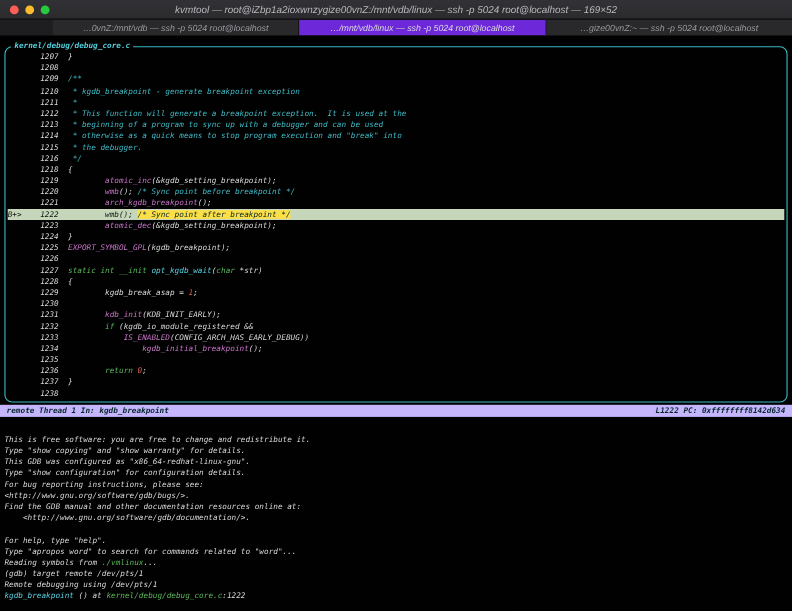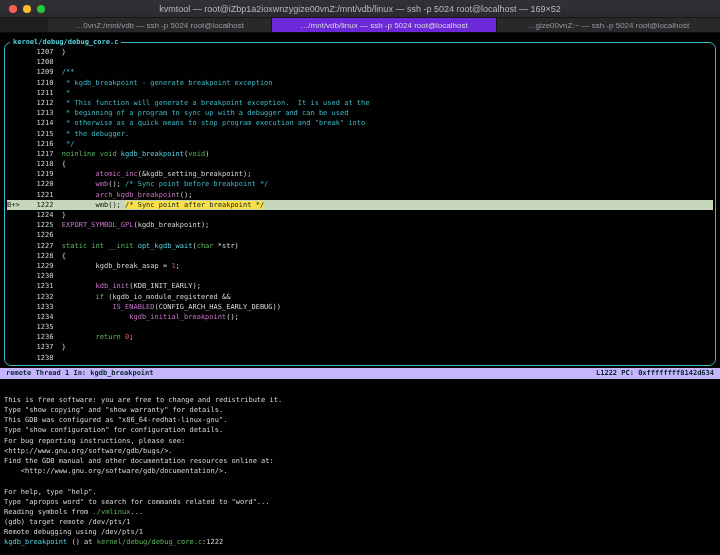--- a/index.html
+++ b/index.html
@@ -1,17 +1,17 @@
 <!DOCTYPE html>
 <html><head>
 <meta charset="utf-8">
 <style>
   html,body{margin:0;padding:0;background:#000;}
   body{width:720px;height:555px;overflow:hidden;font-family:"Liberation Sans",sans-serif;}
-  .window{width:720px;height:475px;display:flex;flex-direction:column;}
+  .window{width:720px;height:475px;display:flex;flex-direction:column;font-style:italic;}
 
   
   .titlebar{height:17px;background:linear-gradient(#323236,#2b2b2e);border-bottom:1px solid #161618;
     display:flex;align-items:center;position:relative;flex:0 0 auto;}
   .lights{position:absolute;left:9px;top:4.5px;display:flex;gap:6px;}
   .light{width:8px;height:8px;border-radius:50%;}
   .light.red{background:#ff5e57;}
   .light.yellow{background:#fdbc2e;}
   .light.green{background:#28c83f;}
   .wtitle{flex:1;text-align:center;font-size:9px;color:#b8b8bd;white-space:nowrap;overflow:hidden;
@@ -84,26 +84,26 @@
           <div class="src-row"><span class="gut">       </span><span class="num">1207  </span><span class="d">}</span></div>
           <div class="src-row"><span class="gut">       </span><span class="num">1208  </span></div>
           <div class="src-row"><span class="gut">       </span><span class="num">1209  </span><span class="c">/**</span></div>
           <div class="src-row"><span class="gut">       </span><span class="num">1210  </span><span class="c"> * kgdb_breakpoint - generate breakpoint exception</span></div>
           <div class="src-row"><span class="gut">       </span><span class="num">1211  </span><span class="c"> *</span></div>
           <div class="src-row"><span class="gut">       </span><span class="num">1212  </span><span class="c"> * This function will generate a breakpoint exception.  It is used at the</span></div>
           <div class="src-row"><span class="gut">       </span><span class="num">1213  </span><span class="c"> * beginning of a program to sync up with a debugger and can be used</span></div>
           <div class="src-row"><span class="gut">       </span><span class="num">1214  </span><span class="c"> * otherwise as a quick means to stop program execution and "break" into</span></div>
           <div class="src-row"><span class="gut">       </span><span class="num">1215  </span><span class="c"> * the debugger.</span></div>
           <div class="src-row"><span class="gut">       </span><span class="num">1216  </span><span class="c"> */</span></div>
-          <div class="src-row"><span class="gut">       </span><span class="num">1217  </span><span class="g">noinline void </span><span class="f">kgdb_breakpoint</span><span class="d">(</span><span class="g">void</span><span class="d">)</span></div>
           <div class="src-row"><span class="gut">       </span><span class="num">1218  </span><span class="d">{</span></div>
           <div class="src-row"><span class="gut">       </span><span class="num">1219  </span><span class="d">        </span><span class="m">atomic_inc</span><span class="d">(&amp;kgdb_setting_breakpoint);</span></div>
           <div class="src-row"><span class="gut">       </span><span class="num">1220  </span><span class="d">        </span><span class="m">wmb</span><span class="d">(); </span><span class="c">/* Sync point before breakpoint */</span></div>
           <div class="src-row"><span class="gut">       </span><span class="num">1221  </span><span class="d">        </span><span class="m">arch_kgdb_breakpoint</span><span class="d">();</span></div>
           <div class="src-row hl"><span class="gut">B+&gt;    </span><span class="num">1222  </span><span class="hd">        wmb(); </span><span class="hc">/* Sync point after breakpoint */</span></div>
+          <div class="src-row"><span class="gut">       </span><span class="num">1223  </span><span class="d">        </span><span class="m">atomic_dec</span><span class="d">(&amp;kgdb_setting_breakpoint);</span></div>
           <div class="src-row"><span class="gut">       </span><span class="num">1224  </span><span class="d">}</span></div>
           <div class="src-row"><span class="gut">       </span><span class="num">1225  </span><span class="m">EXPORT_SYMBOL_GPL</span><span class="d">(kgdb_breakpoint);</span></div>
           <div class="src-row"><span class="gut">       </span><span class="num">1226  </span></div>
           <div class="src-row"><span class="gut">       </span><span class="num">1227  </span><span class="g">static int __init </span><span class="f">opt_kgdb_wait</span><span class="d">(</span><span class="g">char</span><span class="d"> *str)</span></div>
           <div class="src-row"><span class="gut">       </span><span class="num">1228  </span><span class="d">{</span></div>
           <div class="src-row"><span class="gut">       </span><span class="num">1229  </span><span class="d">        kgdb_break_asap = </span><span class="r">1</span><span class="d">;</span></div>
           <div class="src-row"><span class="gut">       </span><span class="num">1230  </span></div>
           <div class="src-row"><span class="gut">       </span><span class="num">1231  </span><span class="d">        </span><span class="m">kdb_init</span><span class="d">(KDB_INIT_EARLY);</span></div>
           <div class="src-row"><span class="gut">       </span><span class="num">1232  </span><span class="d">        </span><span class="g">if</span><span class="d"> (kgdb_io_module_registered &amp;&amp;</span></div>
           <div class="src-row"><span class="gut">       </span><span class="num">1233  </span><span class="d">            </span><span class="m">IS_ENABLED</span><span class="d">(CONFIG_ARCH_HAS_EARLY_DEBUG))</span></div>

